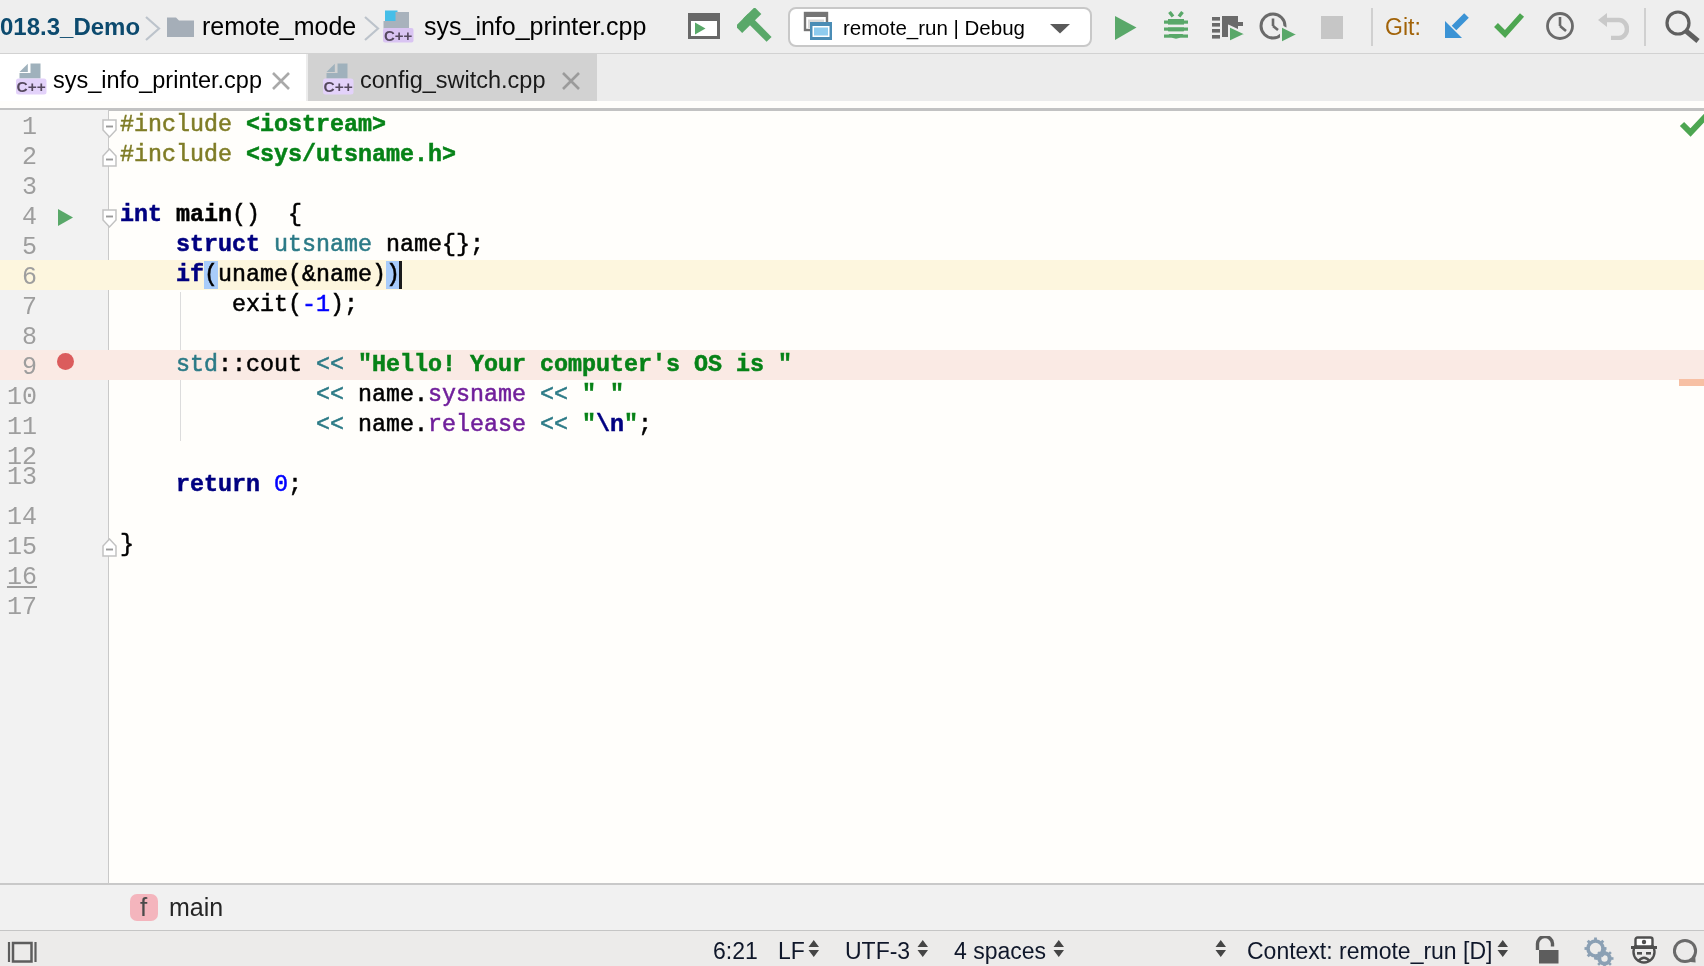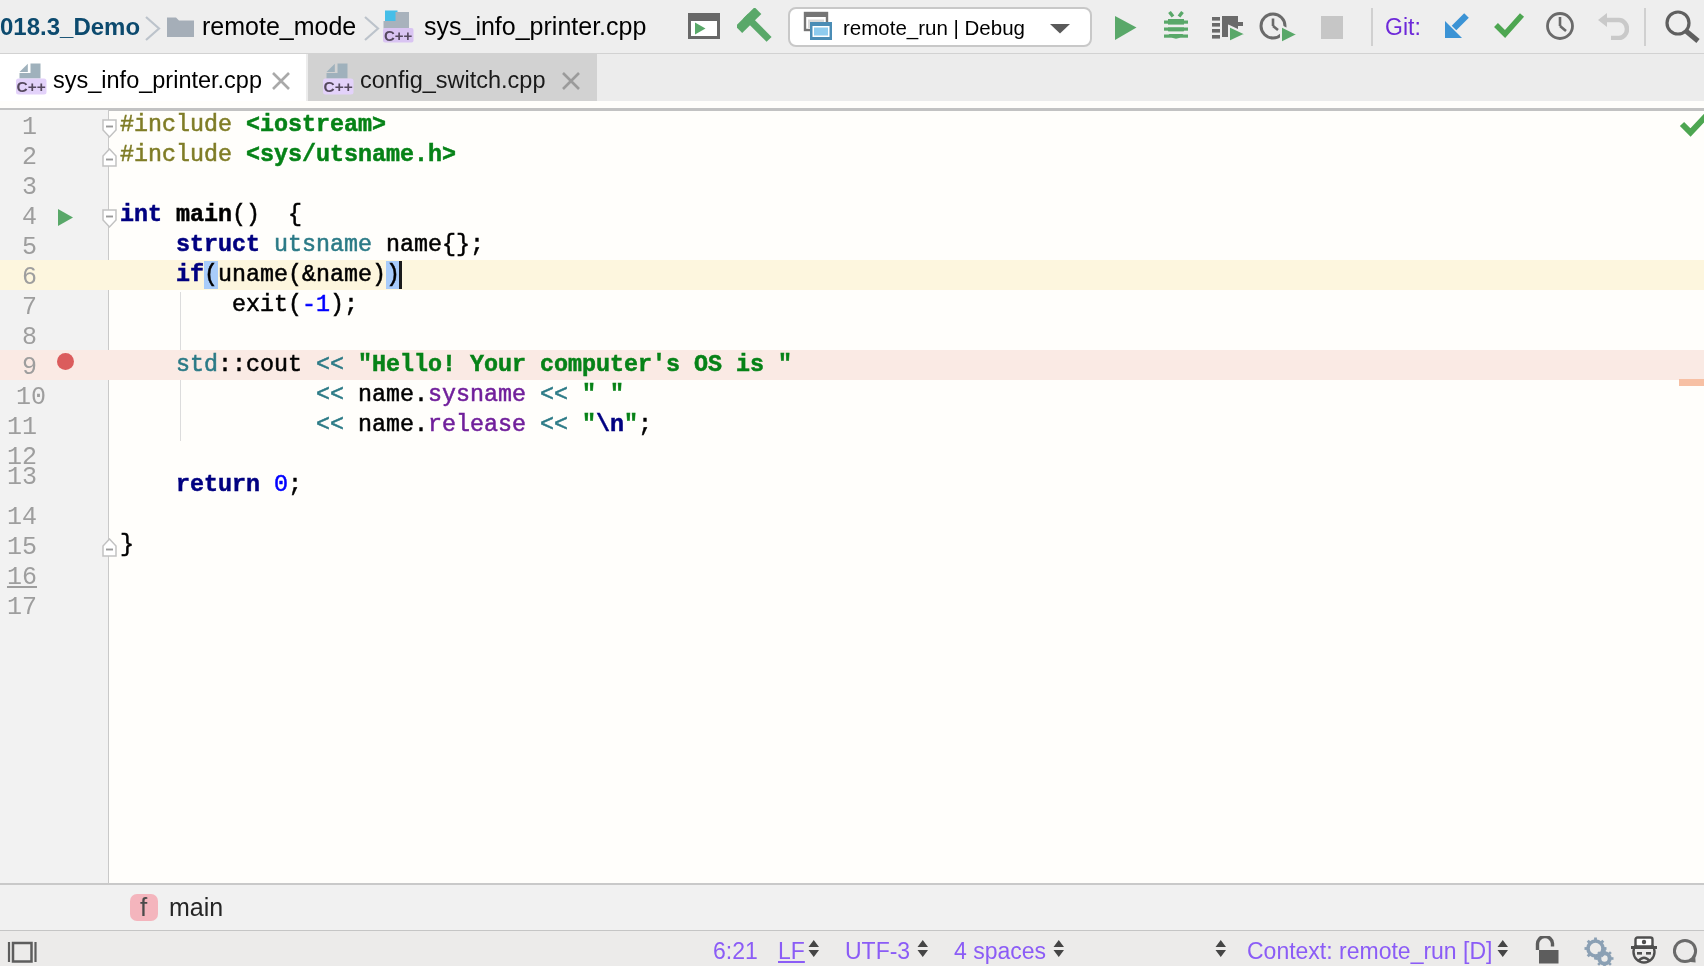--- a/index.html
+++ b/index.html
@@ -24,21 +24,21 @@
 .olive { color:#7f7c26; }
 .grn { color:#068217; font-weight:bold; }
 .kw { color:#000080; font-weight:bold; }
 .teal { color:#2b7a86; }
 .ppl { color:#701f9b; }
 .num { color:#0000ff; }
 .bold { font-weight:bold; }
 .parhl { position:absolute; top:261px; width:14px; height:28px; background:#a8ccfa; }
 #caret { left:399px; top:261px; width:3px; height:28px; background:#1a1a1a; }
 .iguide { position:absolute; left:180px; width:1px; background:#dcdcdc; }
-.sbt { top:938px; font-size:23px; line-height:26px; color:#8b5cf6; }
+.sbt { top:938px; font-size:23px; line-height:26px; color:#0f172a; }
 .updn { top:940px; width:12px; height:18px; }
 </style>
 </head>
 <body>
 <div class="abs" id="toolbar"></div>
 <div class="abs" id="tabstrip"></div>
 <div class="abs" id="tabwhite"></div>
 <div class="abs" id="tabline"></div>
 <div class="abs" id="tab1"></div>
 <div class="abs" id="tab2"></div>
@@ -69,21 +69,21 @@
 
 <div class="lnum" style="top:110px;">1</div>
 <div class="lnum" style="top:140px;">2</div>
 <div class="lnum" style="top:170px;">3</div>
 <div class="lnum" style="top:200px;">4</div>
 <div class="lnum" style="top:230px;">5</div>
 <div class="lnum" style="top:260px;">6</div>
 <div class="lnum" style="top:290px;">7</div>
 <div class="lnum" style="top:320px;">8</div>
 <div class="lnum" style="top:350px;">9</div>
-<div class="lnum" style="top:380px;margin-left:9px;">10</div>
+<div class="lnum" style="top:380px;">10</div>
 <div class="lnum" style="top:410px;">11</div>
 <div class="lnum" style="top:440px;">12</div>
 <div class="lnum" style="top:460px;">13</div>
 <div class="lnum" style="top:500px;">14</div>
 <div class="lnum" style="top:530px;">15</div>
 <div class="lnum" style="top:560px;text-decoration:underline;">16</div>
 <div class="lnum" style="top:590px;">17</div>
 
 <div class="abs" style="left:0px; top:13px; font-size:24px; line-height:27px; font-weight:bold; color:#0c4a6e;">018.3_Demo</div>
 <svg class="abs" style="left:144px; top:16px;" width="18" height="26">
@@ -158,21 +158,21 @@
 
 <svg class="abs" style="left:1258px; top:12px;" width="42" height="32">
   <circle cx="15" cy="14" r="12" fill="none" stroke="#6a6a6a" stroke-width="3"></circle>
   <line x1="15" y1="14" x2="15" y2="6.5" stroke="#6a6a6a" stroke-width="2.6"></line>
   <line x1="15" y1="14" x2="20" y2="18" stroke="#6a6a6a" stroke-width="2.6"></line>
   <path d="M23 14 L40 22.5 L23 31 z" fill="#59a869" stroke="#eeeeee" stroke-width="2"></path>
 </svg>
 
 <div class="abs" style="left:1321px; top:16px; width:22px; height:23px; background:#c6c6c6;"></div>
 <div class="abs" style="left:1371px; top:8px; width:2px; height:38px; background:#d0d0d0;"></div>
-<div class="abs" style="left:1385px; top:12px; font-size:23px; line-height:30px; color:#6d28d9;">Git:</div>
+<div class="abs" style="left:1385px; top:12px; font-size:23px; line-height:30px; color:#a16207;">Git:</div>
 
 <svg class="abs" style="left:1443px; top:12px;" width="28" height="28">
   <line x1="23.5" y1="3.5" x2="11" y2="16" stroke="#3b93d5" stroke-width="6.5"></line>
   <path d="M2 9 L2 26 L19 26 z" fill="#3b93d5"></path>
 </svg>
 
 <svg class="abs" style="left:1493px; top:12px;" width="32" height="26">
     <polyline points="3,13 12,22 29,3" fill="none" stroke="#4da651" stroke-width="5.5"></polyline>
   </svg>
 
@@ -244,21 +244,21 @@
 <div class="abs" style="left:130px; top:894px; width:28px; height:27px; border-radius:7px; background:#f4b5bd;"></div>
 <div class="abs" style="left:140px; top:893px; font-size:26px; line-height:29px; color:#4a4a4a;">f</div>
 <div class="abs" style="left:169px; top:894px; font-size:25px; line-height:27px; color:#262626;">main</div>
 
 <svg class="abs" style="left:7px; top:941px;" width="30" height="22">
   <line x1="2" y1="1" x2="2" y2="21" stroke="#5d5d5d" stroke-width="2.2"></line>
   <rect x="6" y="2" width="18.5" height="18.5" fill="none" stroke="#5d5d5d" stroke-width="2.5"></rect>
   <line x1="28.5" y1="1" x2="28.5" y2="21" stroke="#5d5d5d" stroke-width="2.2"></line>
 </svg>
 <div class="abs sbt" style="left:713px;">6:21</div>
-<div class="abs sbt" style="left:778px;text-decoration:underline;">LF</div>
+<div class="abs sbt" style="left:778px;">LF</div>
 <svg class="abs updn" style="left:808px;">
     <path d="M5.75 0 L11 7 L0.5 7 z M5.75 17 L0.5 10 L11 10 z" fill="#454545"></path>
   </svg>
 <div class="abs sbt" style="left:845px;">UTF-3</div>
 <svg class="abs updn" style="left:917px;">
     <path d="M5.75 0 L11 7 L0.5 7 z M5.75 17 L0.5 10 L11 10 z" fill="#454545"></path>
   </svg>
 <div class="abs sbt" style="left:954px;">4 spaces</div>
 <svg class="abs updn" style="left:1053px;">
     <path d="M5.75 0 L11 7 L0.5 7 z M5.75 17 L0.5 10 L11 10 z" fill="#454545"></path>

